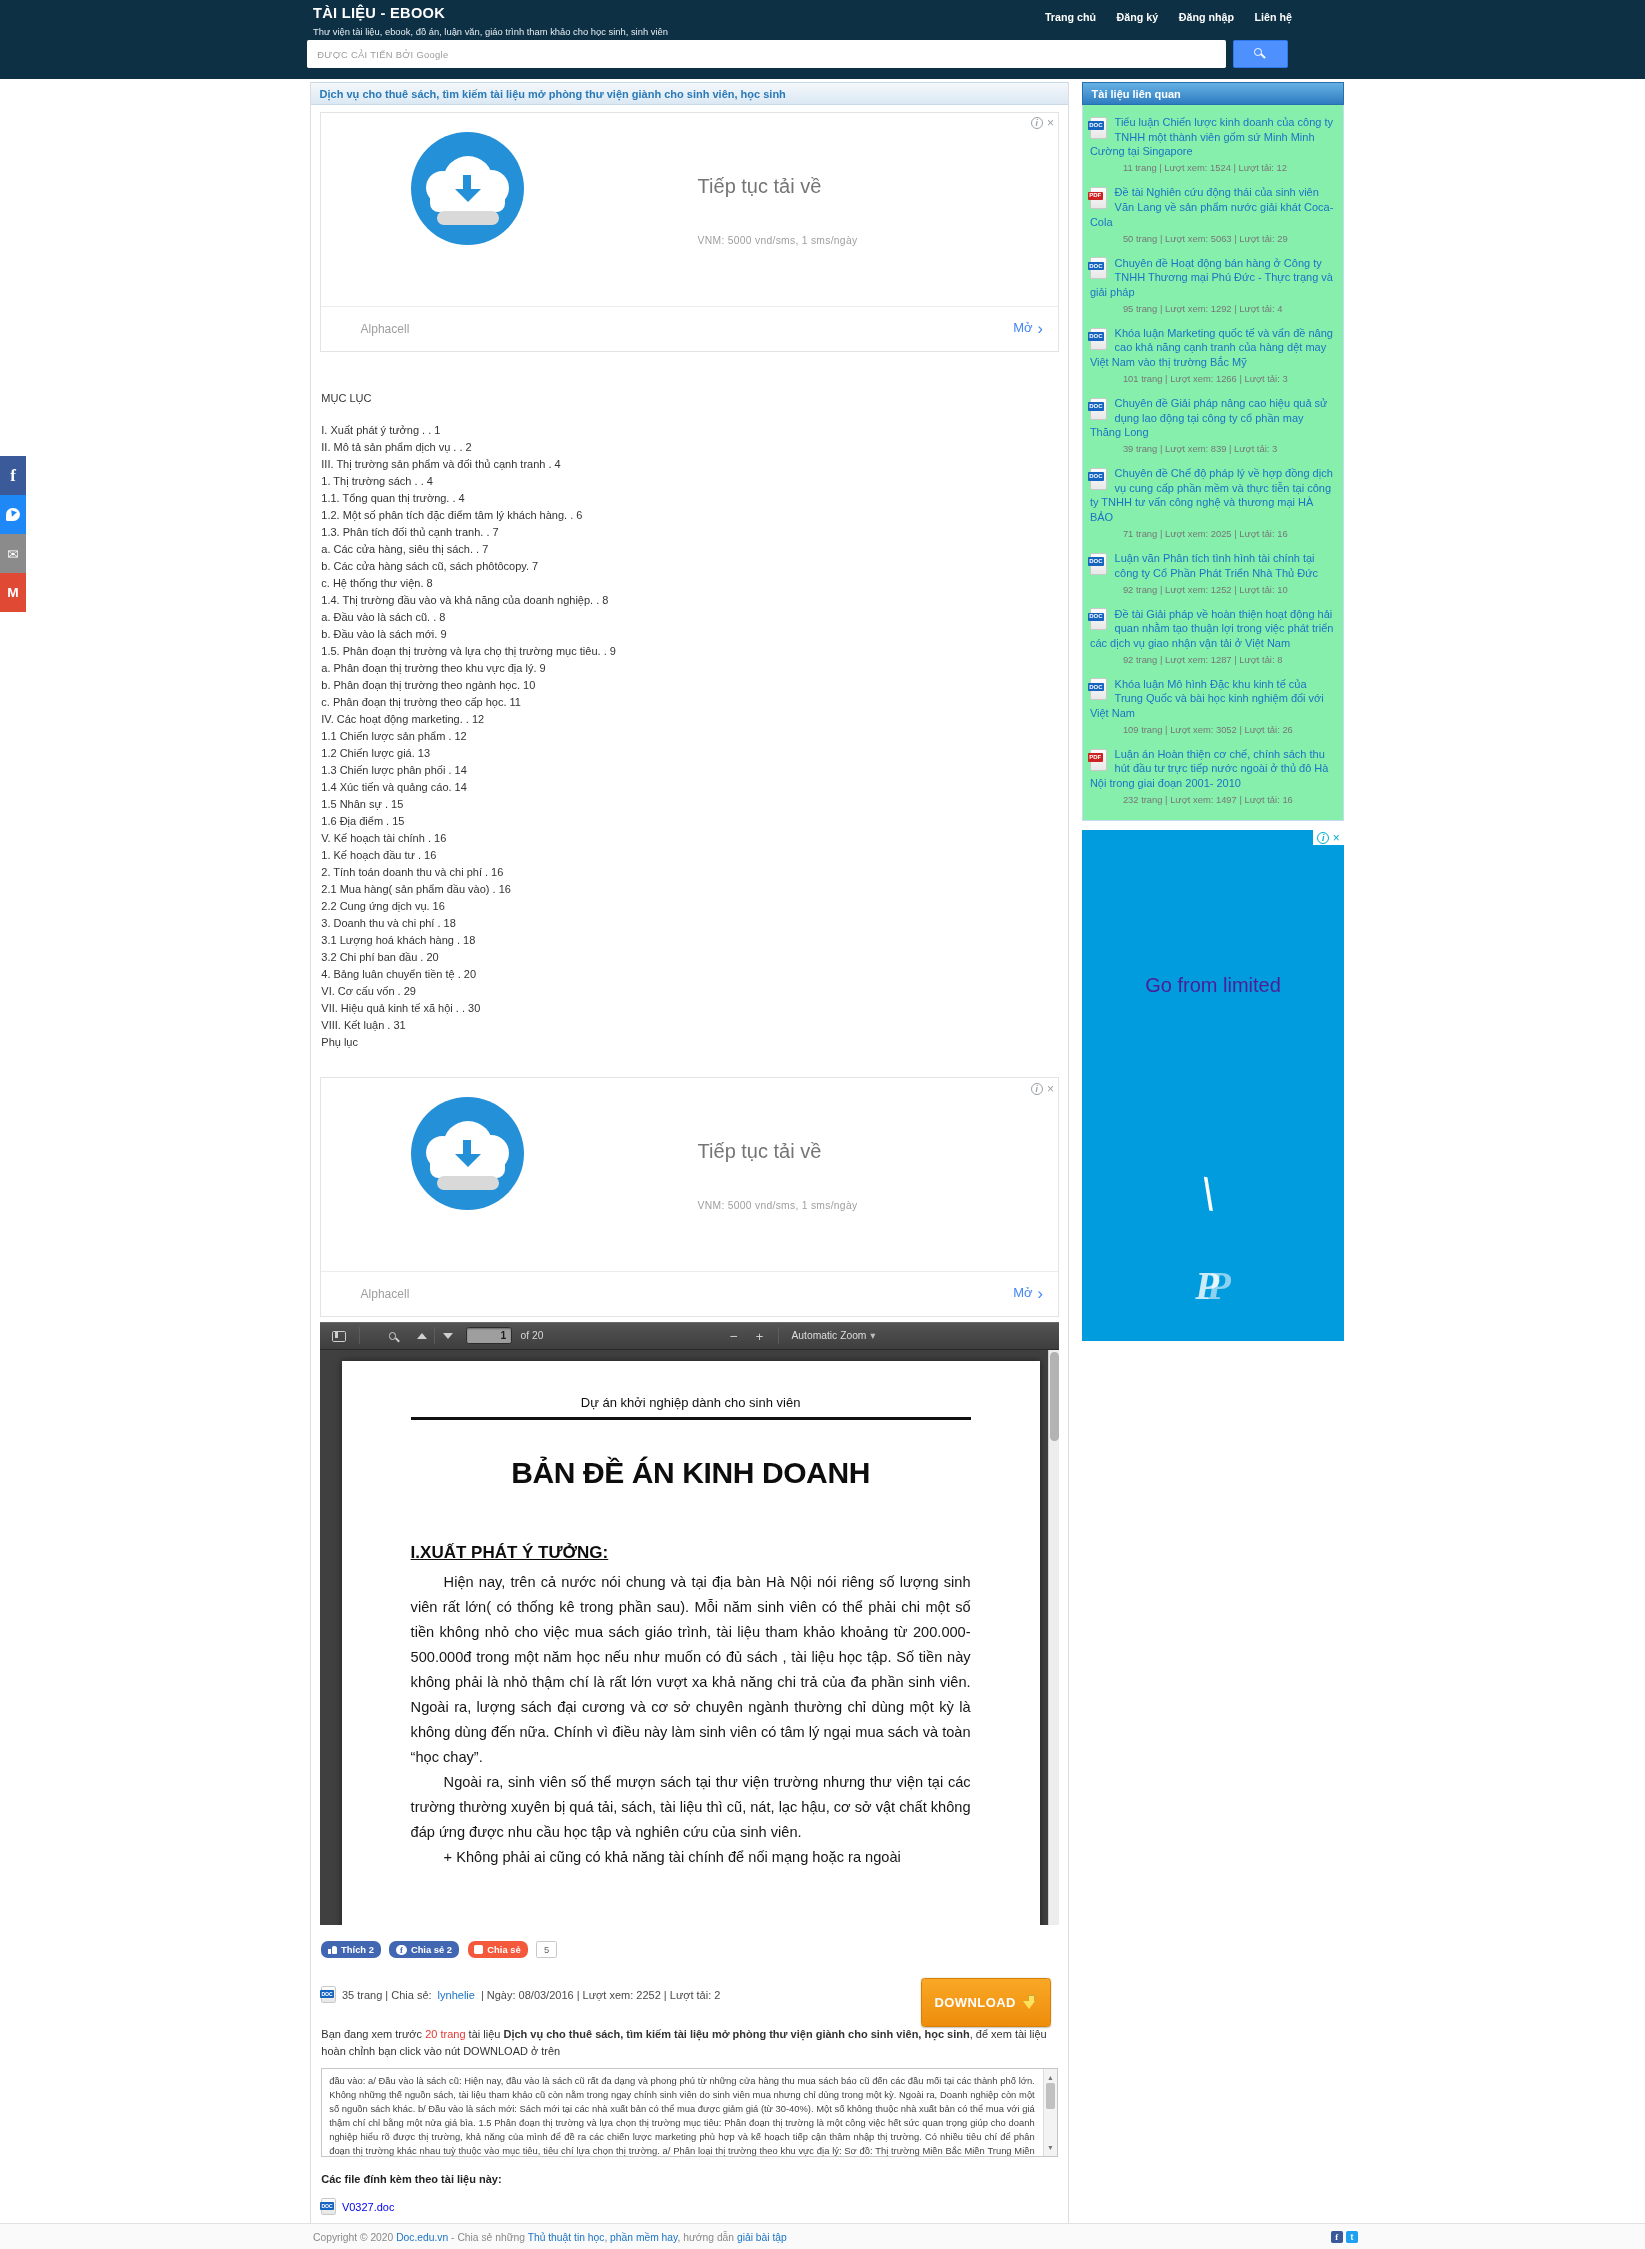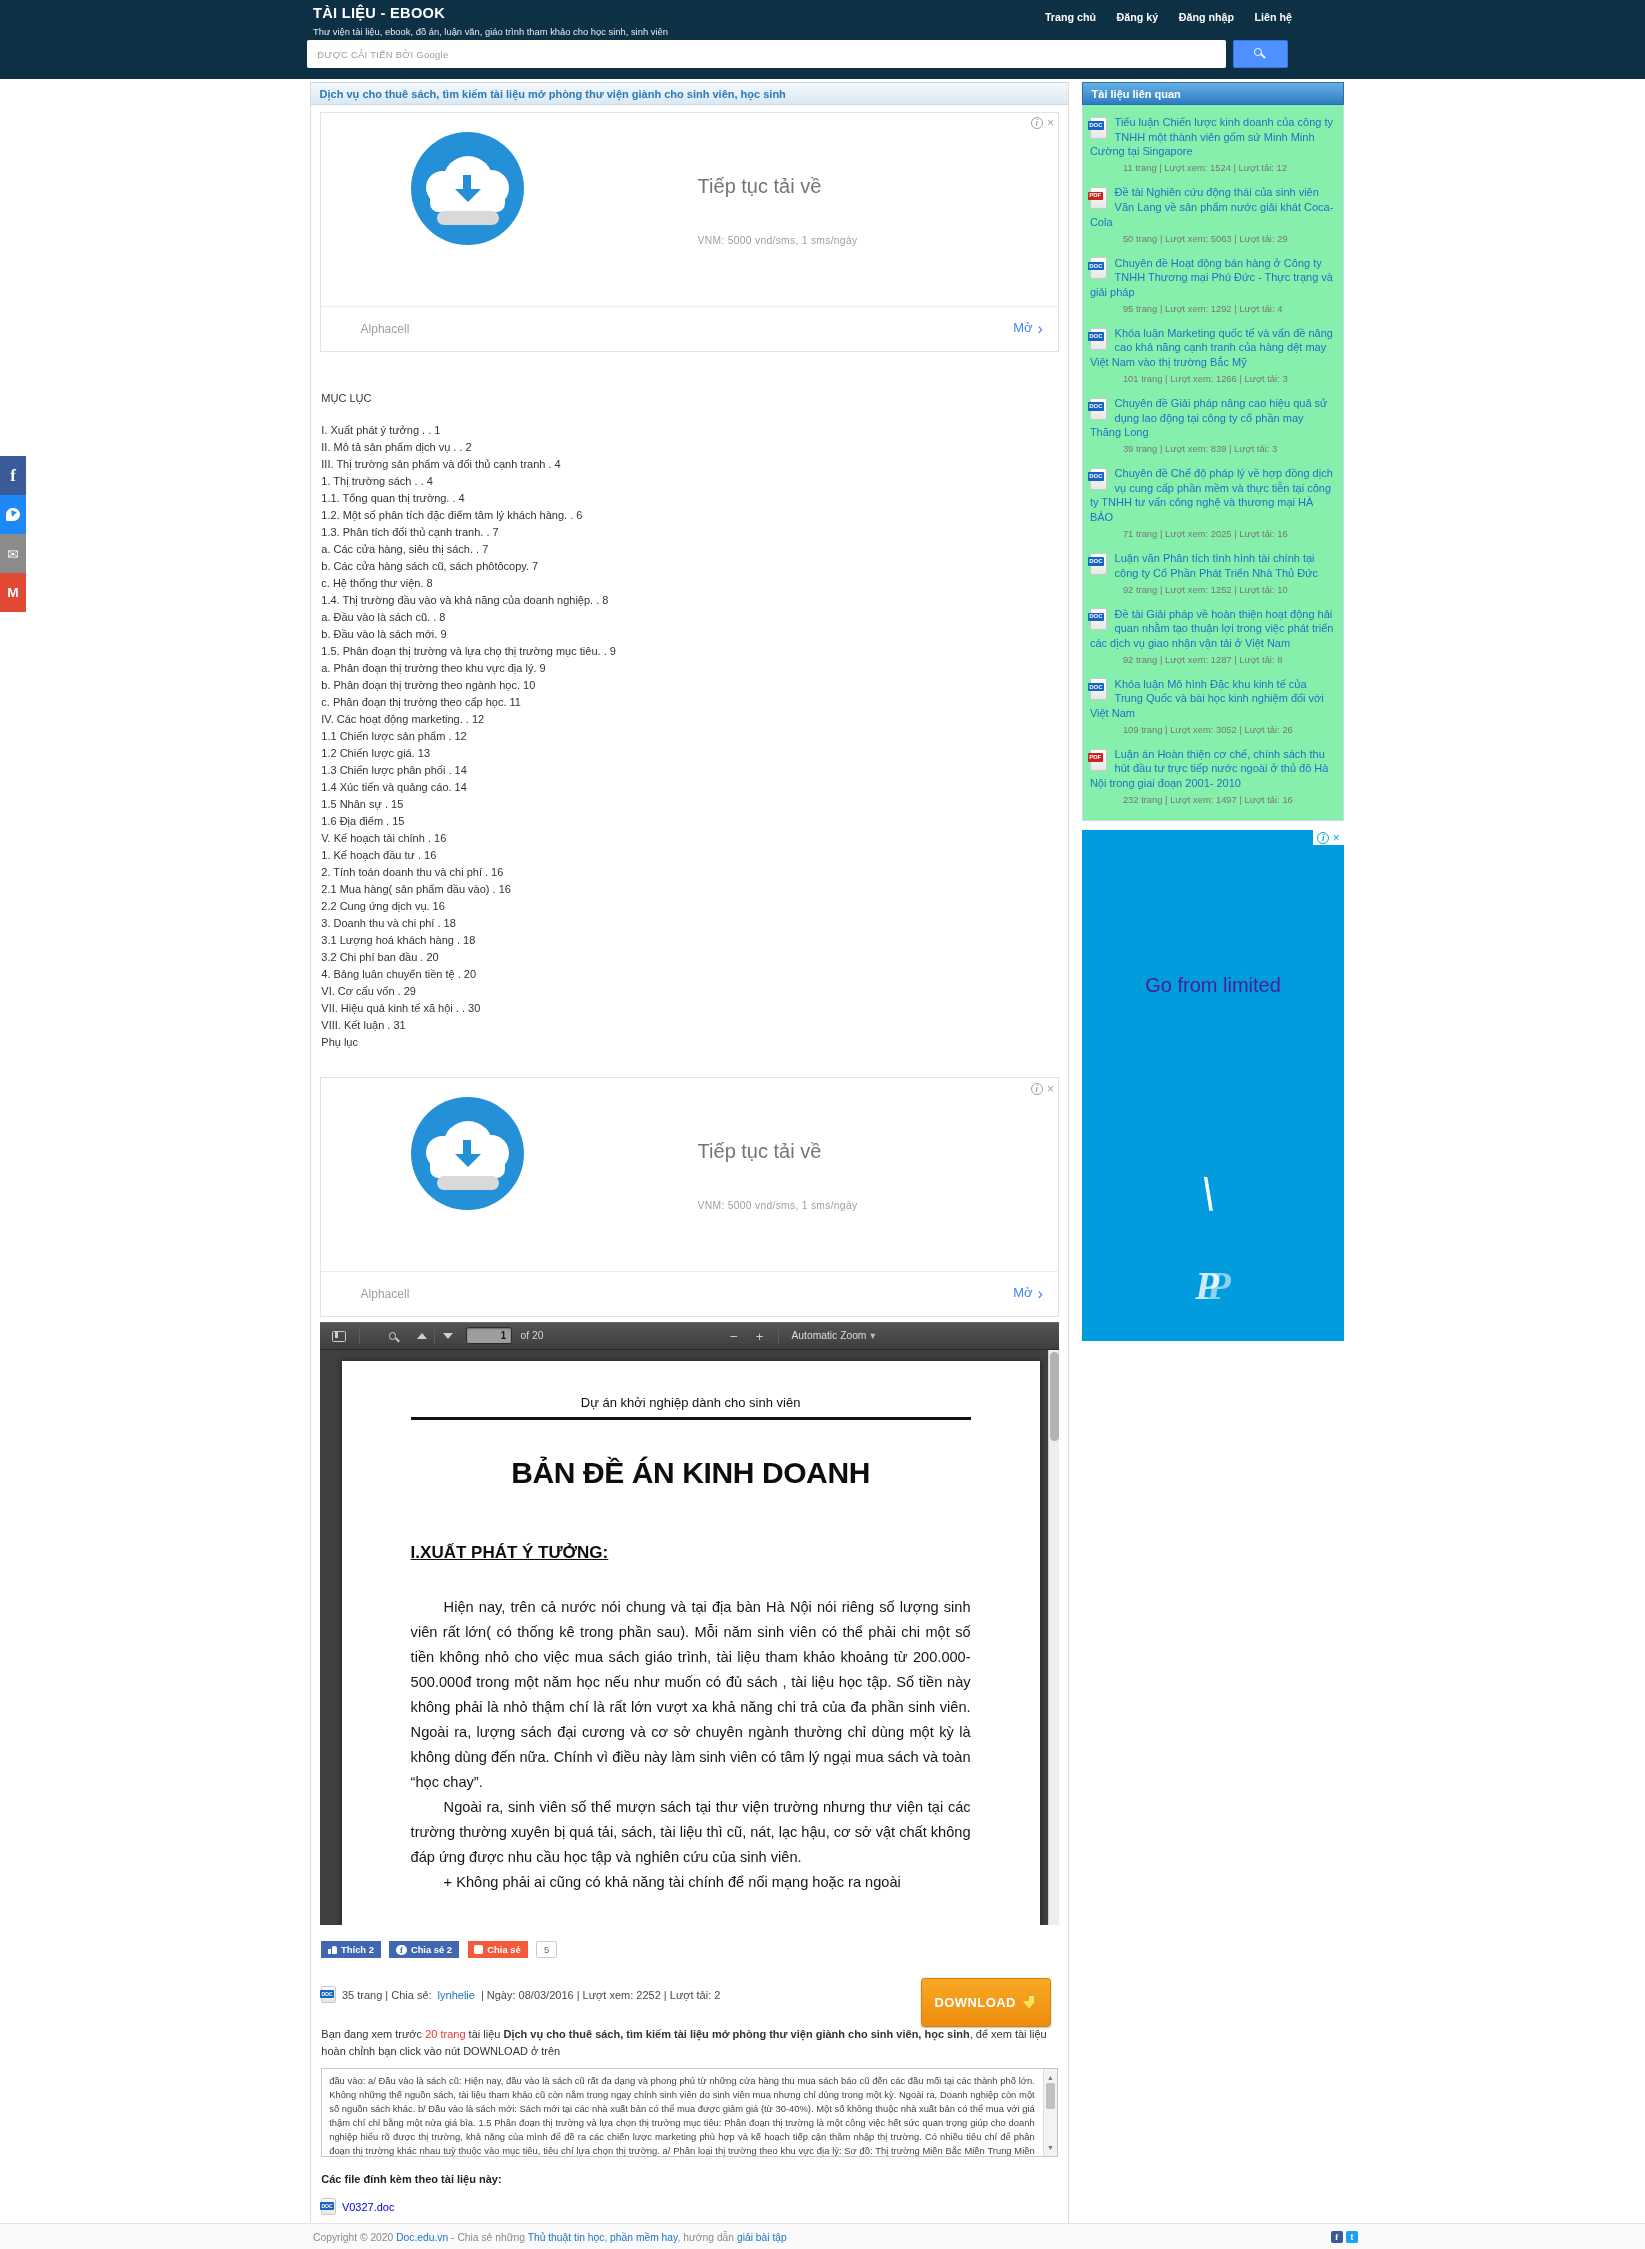--- a/index.html
+++ b/index.html
@@ -81,28 +81,28 @@
   .tb-minus { left:403px; color:#cfcfcf; font-size:13.7px; }
   .tb-plus { left:429px; color:#cfcfcf; font-size:13px; }
   .tb-zoom { position:absolute; left:465px; top:3.4px; width:96px; height:20.6px; color:#ddd; font-size:10.3px; line-height:20.6px; padding-left:6.9px; cursor:pointer; }
   .tb-caret { position:absolute; right:5.1px; top:0; color:#bbb; }
   .vbody { position:relative; height:575px; background:#404040; overflow:hidden; }
   .vpage { position:absolute; left:22px; top:11px; width:698px; height:617px; background:#fff; box-shadow:0 0 6.9px rgba(0,0,0,.55); padding:34px 69px 0; }
   .doc-head { text-align:center; font-size:13px; color:#111; margin-bottom:7.7px; }
   .doc-rule { border-top:2.6px solid #111; border-bottom:0.9px solid #111; height:2.6px; }
   .doc-title { text-align:center; font-weight:bold; font-size:30px; color:#0d0d0d; margin-top:36px; letter-spacing:-0.4px; }
   .doc-sec { font-weight:bold; font-size:17px; text-decoration:underline; color:#0d0d0d; margin-top:53px; }
-  .doc-body { margin-top:32px; }
+  .doc-body { margin-top:7px; }
   .doc-body .doc-p { text-align:justify; text-indent:33px; line-height:25px; font-size:14.6px; color:#161616; margin:0; }
   .vscroll { position:absolute; right:0; top:0; width:11px; height:575px; background:#ededed; border-left:0.9px solid #d0d0d0; }
   .vthumb { position:absolute; left:0.9px; top:2.6px; width:8.6px; height:89px; background:#b3b3b3; border-radius:4.3px; }
 
   
   .socrow { display:flex; gap:8.6px; margin:15.4px 10.3px 0; align-items:center; height:18px; }
-  .sbtn { height:17px; display:flex; align-items:center; gap:4.3px; padding:0 6.9px; border-radius:0; color:#fff; font-size:9.4px; font-weight:bold; cursor:pointer; }
+  .sbtn { height:17px; display:flex; align-items:center; gap:4.3px; padding:0 6.9px; border-radius:7px; color:#fff; font-size:9.4px; font-weight:bold; cursor:pointer; }
   .sbtn.blue { background:#4267b2; }
   .sbtn.red { background:#f4593c; }
   .thumb { position:relative; width:8.6px; height:8.6px; }
   .thumb::before { content:''; position:absolute; left:0; bottom:0; width:2.6px; height:5.1px; background:#fff; }
   .thumb::after { content:''; position:absolute; left:3.4px; bottom:0; width:5.1px; height:7.7px; background:#fff; border-radius:1.7px 2.6px 0.9px 0.9px; }
   .fcirc { width:10.3px; height:10.3px; background:#fff; color:#4267b2; border-radius:50%; font-size:8.6px; font-weight:bold; text-align:center; line-height:10.3px; font-family:"Liberation Serif",serif; }
   .zsq { width:8.6px; height:8.6px; background:#fff; border-radius:1.7px; }
   .cntbox { height:17px; border:0.9px solid #c9c9c9; background:#fff; color:#666; font-size:9.4px; padding:0 6.9px; line-height:15.4px; border-radius:1.7px; }
 
   

